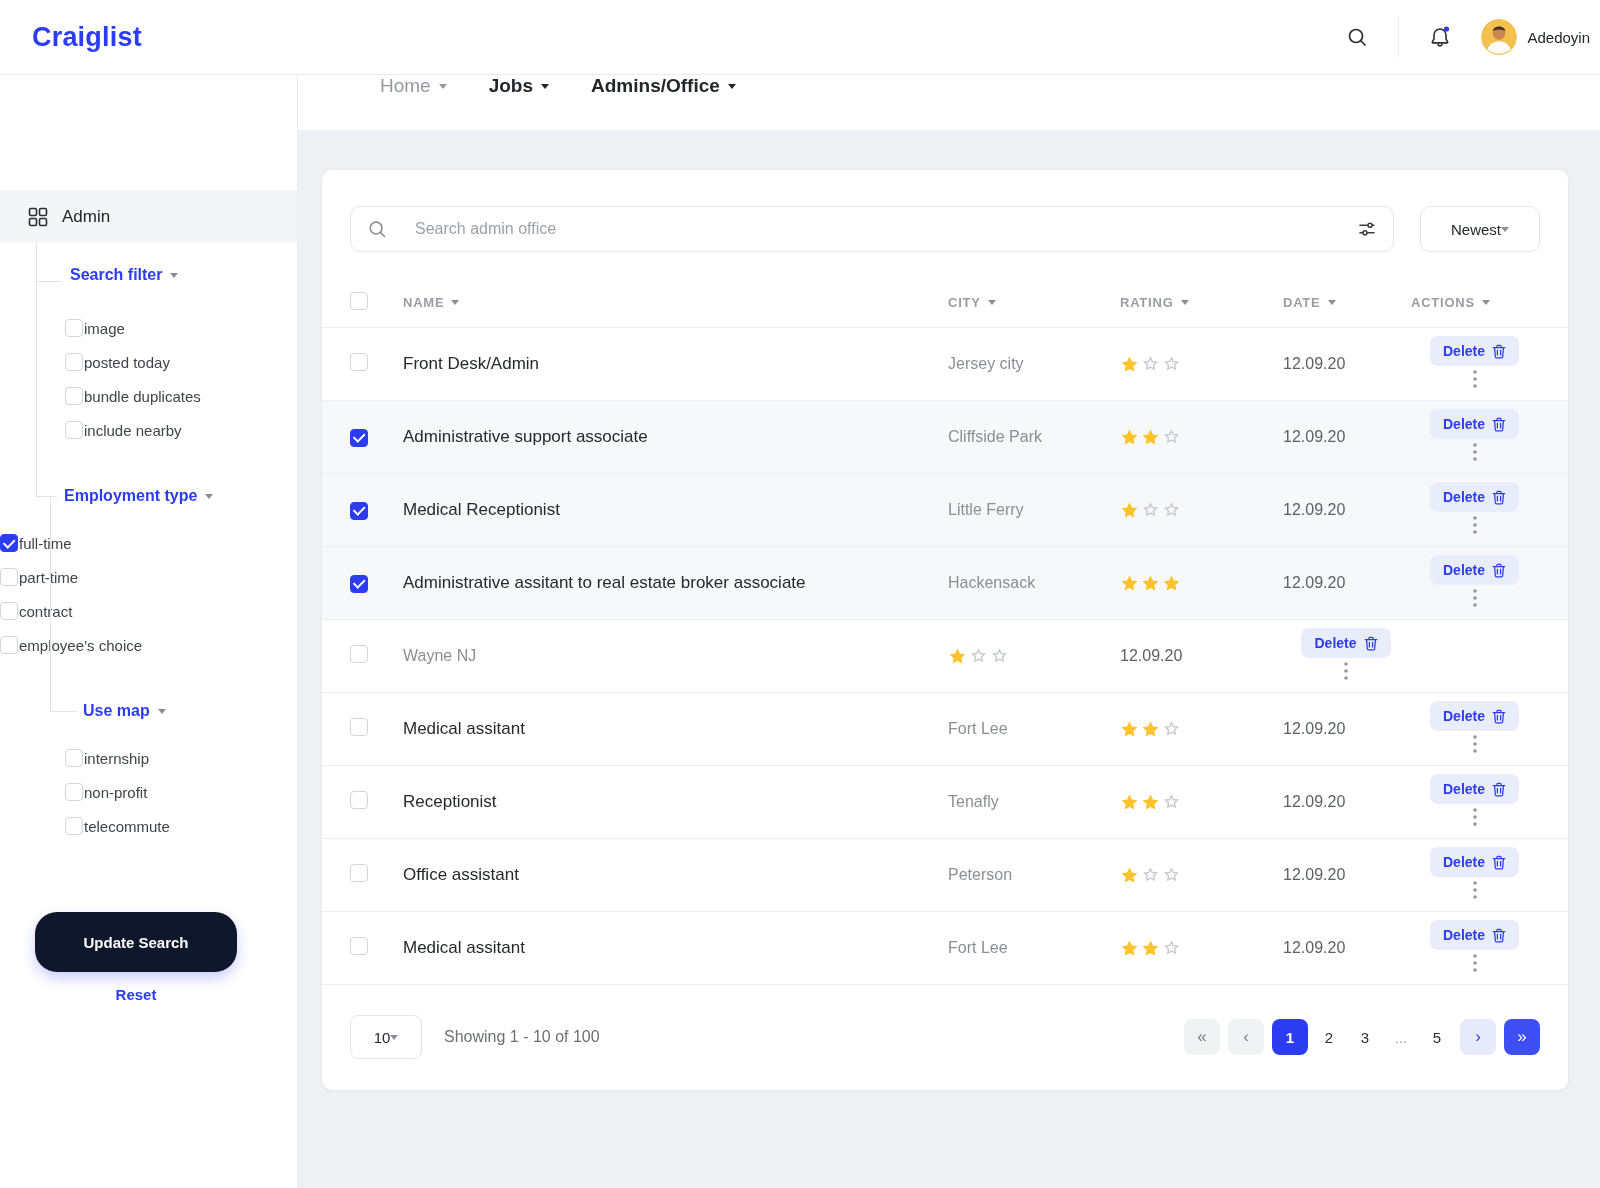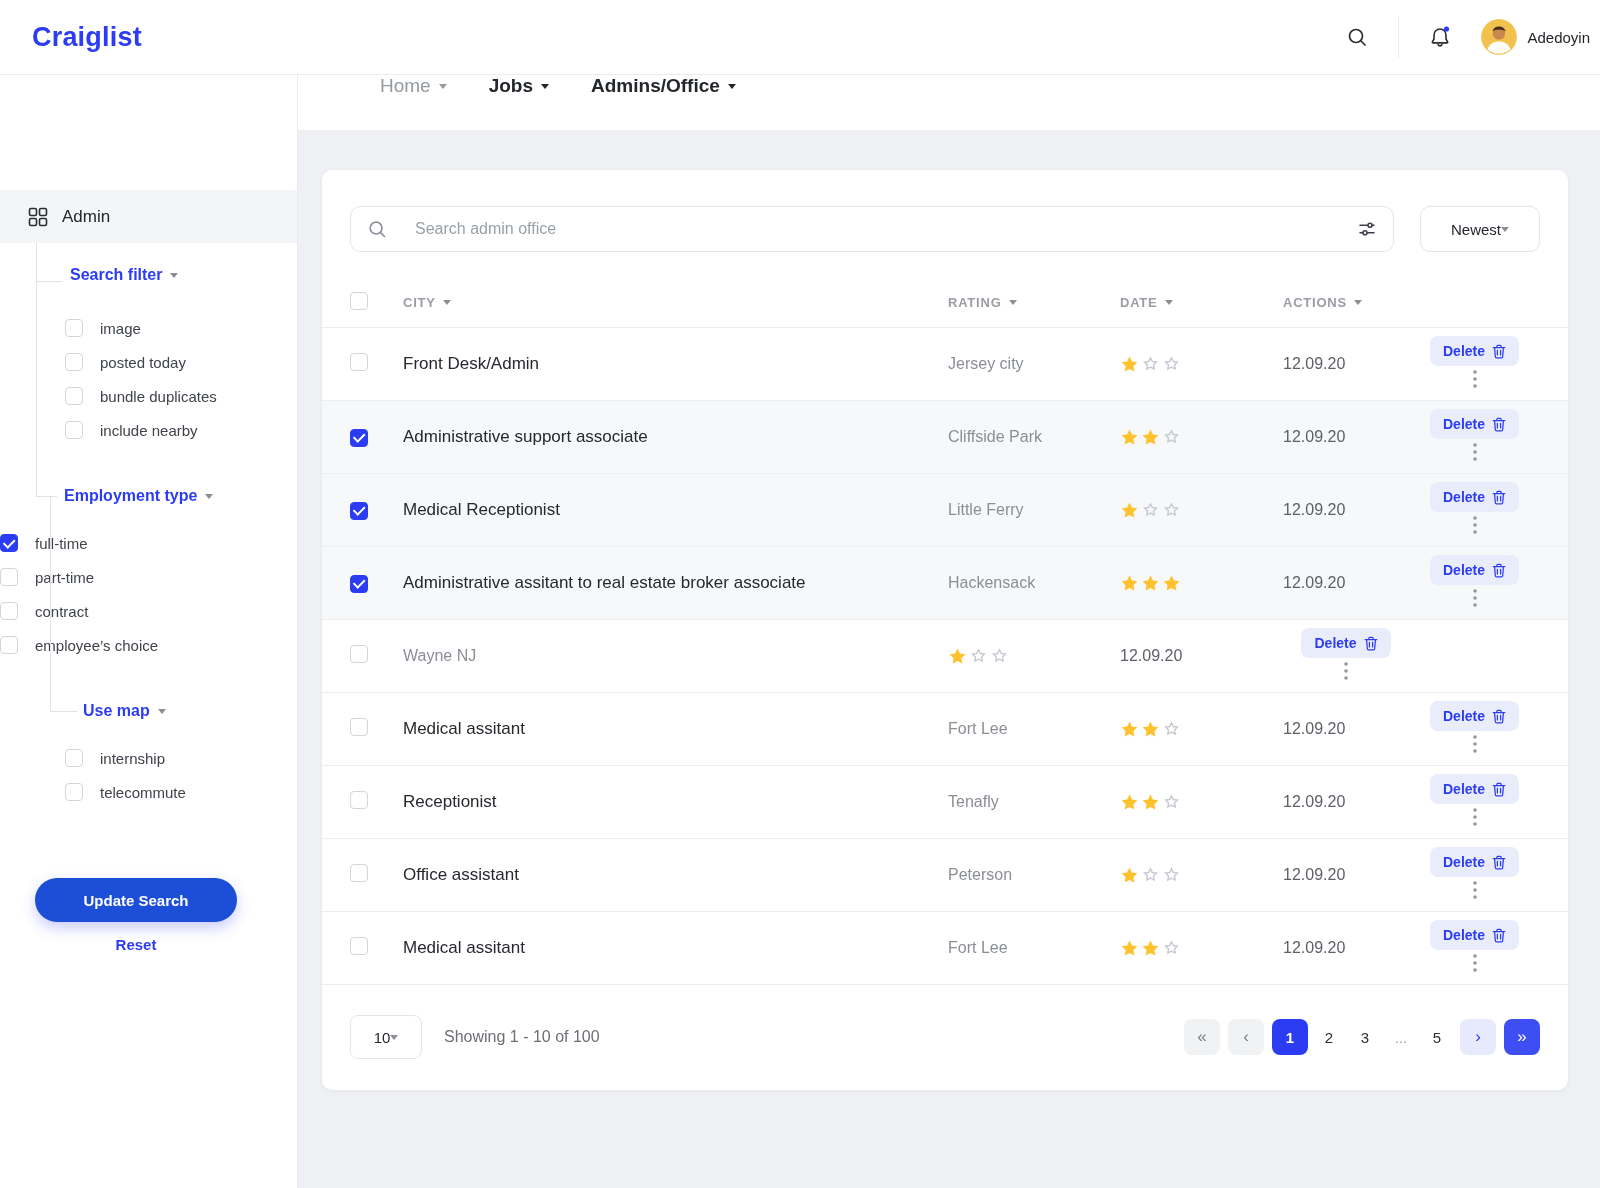--- a/index.html
+++ b/index.html
@@ -26,29 +26,29 @@
   .admin-item .label { font-size:17px; color:#23262b; }
   .tree-line { position:absolute; background:#e2e3e8; }
   .fgroup-label { display:flex; align-items:center; gap:8px; height:24px; font-size:16px; font-weight:600;
     color:#2b3cf3; cursor:pointer; }
   .g1 .fgroup-label { margin:20px 0 0 70px; }
   .g2 .fgroup-label { margin:37px 0 0 64px; }
   .g3 .fgroup-label { margin:37px 0 0 83px; }
   .g1 .opts { margin-top:24px; padding-left:65px; }
   .g2 .opts { margin-top:18px; }
   .g3 .opts { margin-top:18px; padding-left:65px; }
-  .opt { display:flex; align-items:center; gap:17px; height:34px; cursor:pointer; }
+  .opt { display:flex; align-items:center; gap:1px; height:34px; cursor:pointer; }
   .opt-label { font-size:15px; color:#3f434a; }
   .cb { width:18px; height:18px; border:1.5px solid #d3d5db; border-radius:4px; background:#fff;
     display:inline-flex; align-items:center; justify-content:center; position:relative; flex:0 0 auto; cursor:pointer; }
   .cb.checked { background:#2b3cf3; border-color:#2b3cf3; }
   .cb.checked::after { content:""; width:9px; height:5px; border-left:2px solid #fff; border-bottom:2px solid #fff;
     transform:rotate(-45deg) translate(0.5px,-1px); }
-  .update-btn { display:block; width:202px; height:44px; margin:69px 0 0 35px; border:none; border-radius:22px;
-    background:#1d4ed8; color:#fff; font-size:15px; font-weight:600; font-family:inherit; cursor:pointer;
+  .update-btn { display:block; width:202px; height:60px; margin:69px 0 0 35px; border:none; border-radius:22px;
+    background:#0f172a; color:#fff; font-size:15px; font-weight:600; font-family:inherit; cursor:pointer;
     box-shadow:0 6px 14px rgba(43,60,243,.25); }
   .reset-link { width:202px; margin-left:35px; margin-top:14px; text-align:center; font-size:15px; font-weight:600;
     color:#2b3cf3; cursor:pointer; }
 
   
   .main { position:absolute; top:75px; left:298px; right:0; bottom:0; display:flex; flex-direction:column; }
   .main-nav { height:55px; background:#fff; display:flex; align-items:flex-start; gap:42px; padding-left:82px; flex:0 0 auto; }
   .nav-item { display:flex; align-items:center; gap:8px; font-size:19px; cursor:pointer; }
   .nav-item.muted { color:#9599a1; font-weight:500; }
   .nav-item.active { color:#23262b; font-weight:700; }
@@ -213,20 +213,24 @@
             <span>Use map</span>
             <span class="caret gray sm"></span>
           </div>
           <div class="opts">
             <div class="opt">
               <span class="cb"></span>
               <span class="opt-label">internship</span>
             </div>
             <div class="opt">
               <span class="cb"></span>
+              <span class="opt-label">non-profit</span>
+            </div>
+            <div class="opt">
+              <span class="cb"></span>
               <span class="opt-label">telecommute</span>
             </div>
           </div>
         </div>
       </div>
 
     <button class="update-btn">Update Search</button>
     <div class="reset-link">Reset</div>
   </aside>
 
@@ -266,20 +270,24 @@
             <span>Newest</span>
             <span class="caret gray"></span>
           </div>
         </div>
 
         <div class="table-area">
           <div class="thead">
             <div class="td">
               <span class="cb"></span>
             </div>
+          <div class="th">
+                <span>NAME</span>
+                <span class="caret gray sm"></span>
+              </div>
               <div class="th">
                 <span>CITY</span>
                 <span class="caret gray sm"></span>
               </div>
               <div class="th">
                 <span>RATING</span>
                 <span class="caret gray sm"></span>
               </div>
               <div class="th">
                 <span>DATE</span>

